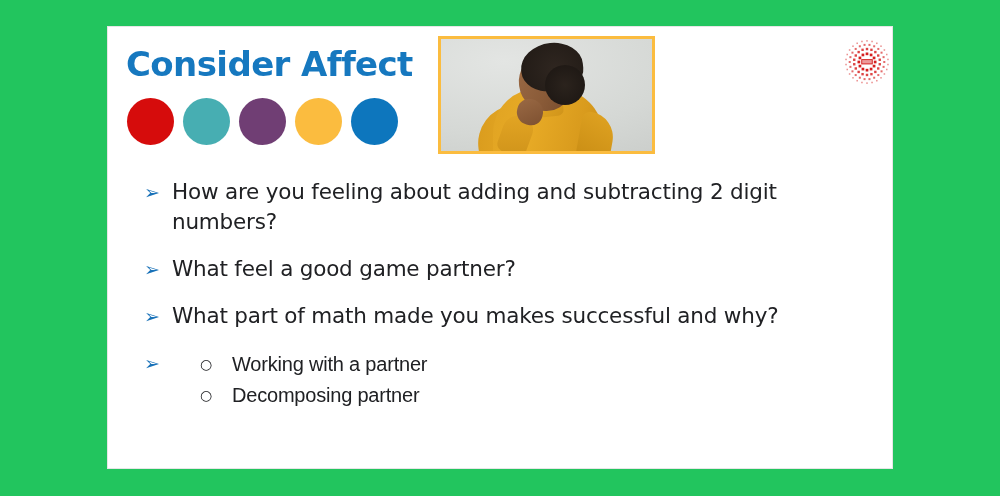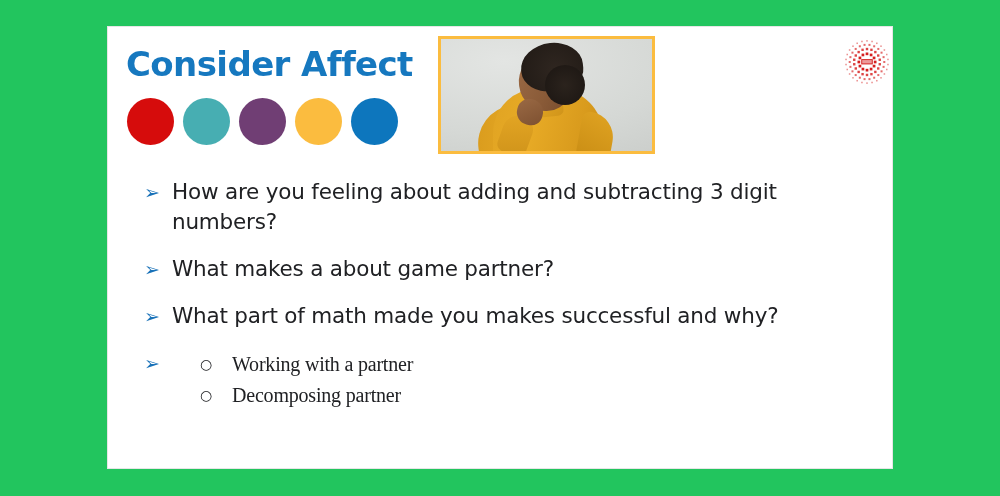--- a/index.html
+++ b/index.html
@@ -251,21 +251,21 @@
   .sub-marker {
     flex: 0 0 auto;
     width: 32px;
     font-family: "DejaVu Sans", sans-serif;
     font-size: 14px;
     line-height: 30px;
     color: #202124;
   }
   .sub-text {
     flex: 1 1 auto;
-    font-family: Liberation Serif, serif;
+    font-family: Liberation Sans, sans-serif;
     font-size: 20px;
     line-height: 30px;
     color: #202124;
     letter-spacing: -0.2px;
   }
 </style>
 </head>
 <body style="background: rgb(0, 0, 0);">
 
 <div id="screen">
@@ -383,26 +383,26 @@
           </g>
         <rect x="38" y="44" width="24" height="11" fill="#d61f1f"></rect>
         <rect x="40" y="46" width="20" height="7" fill="#ffffff" opacity="0.55"></rect>
       </svg>
     </div>
 
     <div id="bullets">
 
       <div class="bullet-row">
         <div class="bullet-marker">➢</div>
-        <div class="bullet-text">How are you feeling about adding and subtracting 3 digit numbers?</div>
+        <div class="bullet-text">How are you feeling about adding and subtracting 2 digit numbers?</div>
       </div>
 
       <div class="bullet-row">
         <div class="bullet-marker">➢</div>
-        <div class="bullet-text">What makes a about game partner?</div>
+        <div class="bullet-text">What feel a good game partner?</div>
       </div>
 
       <div class="bullet-row">
         <div class="bullet-marker">➢</div>
         <div class="bullet-text">What part of math made you makes successful and why?</div>
       </div>
 
       <div class="bullet-row">
         <div class="bullet-marker">➢</div>
         <div class="bullet-text">

